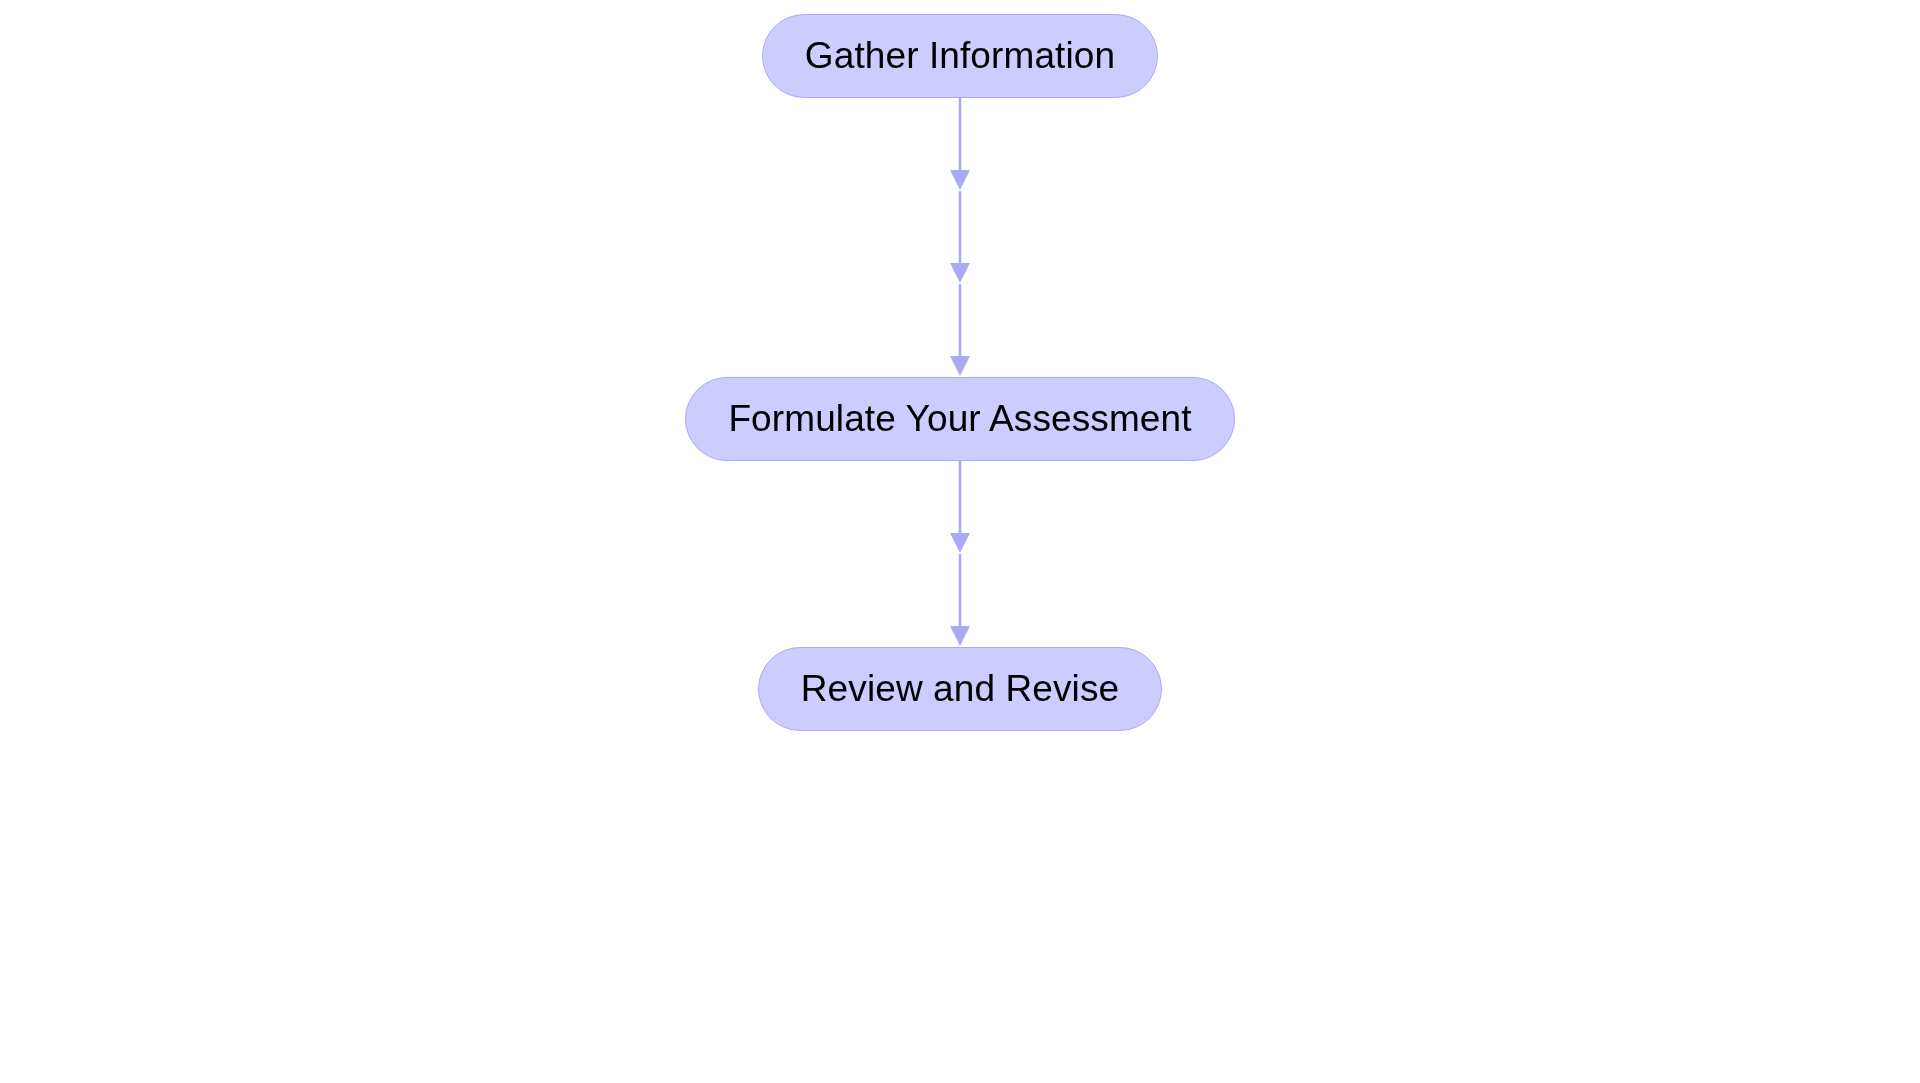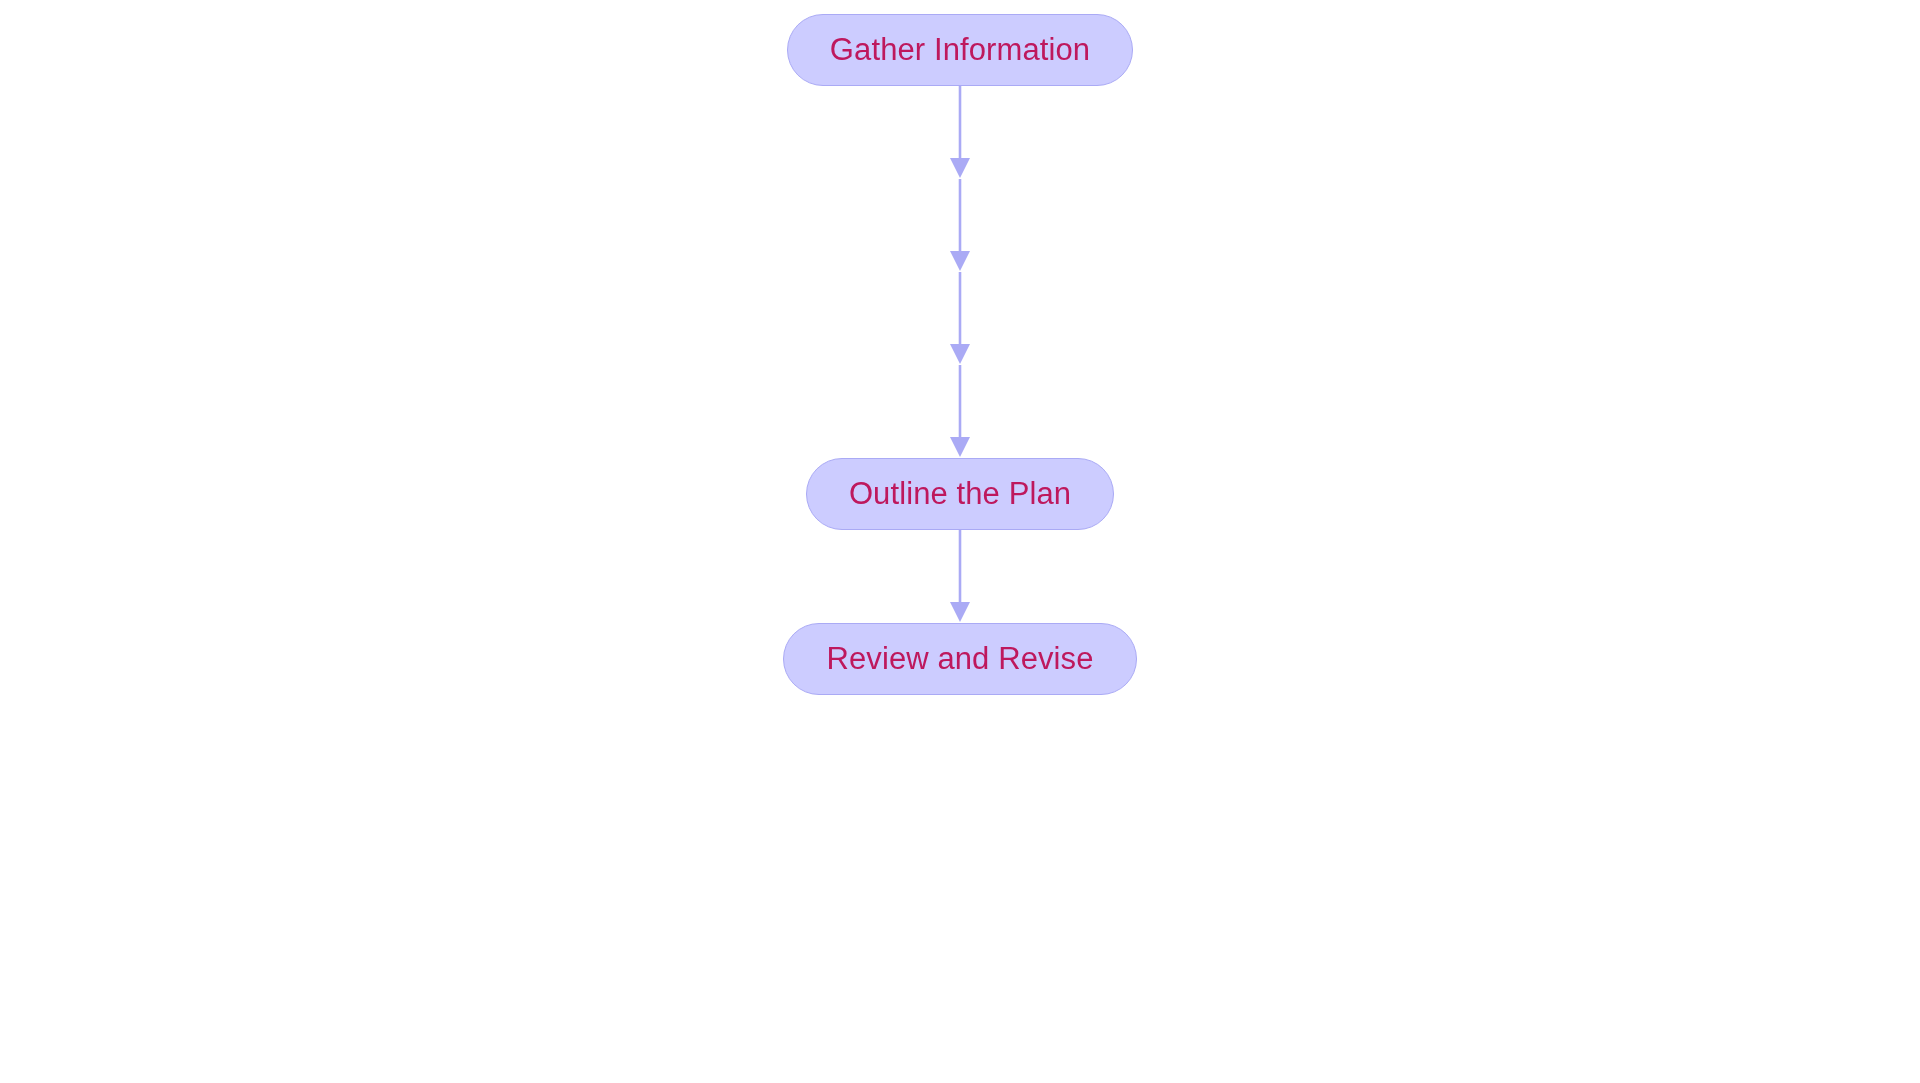--- a/index.html
+++ b/index.html
@@ -32,28 +32,28 @@
     justify-content: flex-start;
   }
   .flow-node {
     box-sizing: border-box;
     display: flex;
     align-items: center;
     justify-content: center;
     background: #CCCCFF;
     border: 1.6px solid #AAAAF5;
     border-radius: 999px;
-    color: #be185d;
-    font-size: 31px;
+    color: #000000;
+    font-size: 37px;
     font-weight: 400;
     letter-spacing: 0.1px;
     line-height: 1;
     white-space: nowrap;
     padding: 0 42px;
-    height: 72px;
+    height: 84px;
     flex: 0 0 auto;
   }
   .flow-node-label {
     display: block;
     transform: translateY(-1px);
   }
   .flow-connector {
     flex: 0 0 auto;
     width: 40px;
     height: 93px;
@@ -97,29 +97,29 @@
       <line class="connector-line" x1="20" y1="0" x2="20" y2="75"></line>
       <polygon class="connector-head" points="20,92 10,72 30,72"></polygon>
     </svg>
 
 
     <svg class="flow-connector" viewBox="0 0 40 93">
       <line class="connector-line" x1="20" y1="0" x2="20" y2="75"></line>
       <polygon class="connector-head" points="20,92 10,72 30,72"></polygon>
     </svg>
 
+    <div class="flow-node">
+      <span class="flow-node-label">Formulate Your Assessment</span>
+    </div>
 
     <svg class="flow-connector" viewBox="0 0 40 93">
       <line class="connector-line" x1="20" y1="0" x2="20" y2="75"></line>
       <polygon class="connector-head" points="20,92 10,72 30,72"></polygon>
     </svg>
 
-    <div class="flow-node">
-      <span class="flow-node-label">Outline the Plan</span>
-    </div>
 
     <svg class="flow-connector" viewBox="0 0 40 93">
       <line class="connector-line" x1="20" y1="0" x2="20" y2="75"></line>
       <polygon class="connector-head" points="20,92 10,72 30,72"></polygon>
     </svg>
 
     <div class="flow-node">
       <span class="flow-node-label">Review and Revise</span>
     </div>
 

